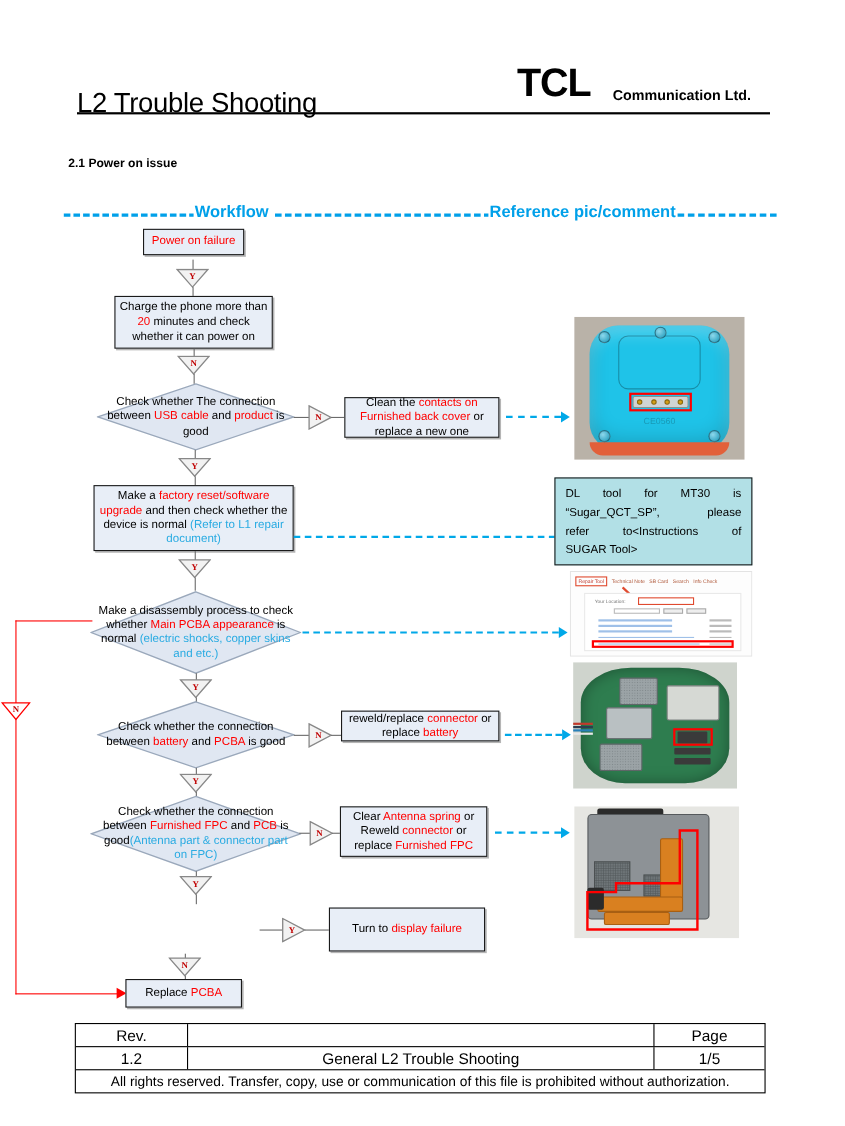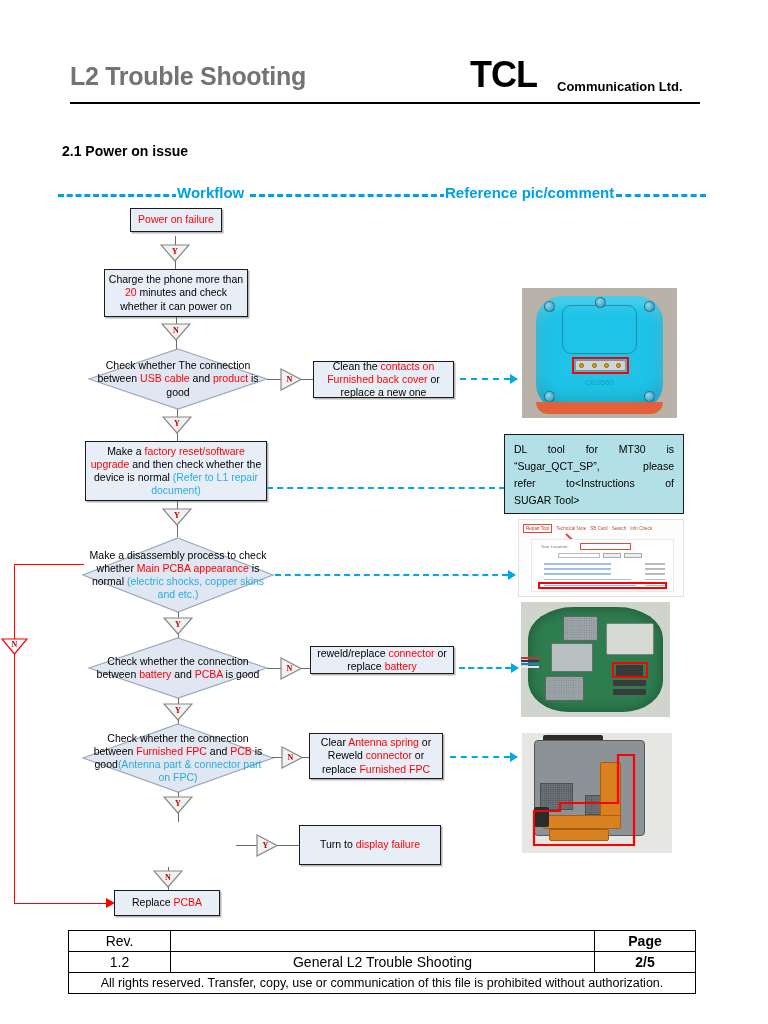--- a/index.html
+++ b/index.html
@@ -8,41 +8,41 @@
     background: #ffffff;
     font-family: "Liberation Sans", sans-serif;
     position: relative;
     overflow: hidden;
   }
   .page { position: relative; width: 768px; height: 1024px; }
 
   
   .header { position: absolute; left: 70px; top: 60px; width: 630px; height: 46px; }
   .header-title {
-    position: absolute; left: 0; top: 2px;
-    font-size: 25px; font-weight: bold; color: #737373;
+    position: absolute; left: 0; top: 20px;
+    font-size: 25px; font-weight: normal; color: #000000;
     letter-spacing: -0.3px;
   }
   .brand-tcl {
     position: absolute; left: 400px; top: -6px;
     font-size: 36px; font-weight: bold; color: #000;
     letter-spacing: -1px;
   }
   .brand-sub {
     position: absolute; left: 487px; top: 19px;
     font-size: 13px; font-weight: bold; color: #000;
   }
   .header-rule {
     position: absolute; left: 0; top: 42px; width: 630px;
     border-bottom: 2.5px solid #000;
   }
 
   .section-title {
     position: absolute; left: 62px; top: 143px;
-    font-size: 14px; font-weight: bold; color: #000;
+    font-size: 11px; font-weight: bold; color: #000;
   }
 
   
   .banner { position: absolute; left: 58px; top: 186px; width: 648px; height: 18px; }
   .banner-dash {
     position: absolute; top: 8px; height: 0;
     border-top: 3px dashed #00a0e9;
   }
   .banner-label {
     position: absolute; top: -2px;
@@ -259,21 +259,21 @@
   .footer-cell {
     border-right: 1.8px solid #000;
     text-align: center;
     font-size: 14px; color: #000;
     display: flex; align-items: center; justify-content: center;
     padding: 2px 0;
   }
   .footer-cell:last-child { border-right: none; }
   .fc-rev { width: 102px; }
   .fc-mid { flex: 1; }
-  .fc-page { width: 100px; font-weight: bold; }
+  .fc-page { width: 100px; }
   .footer-div { border-bottom: 1.8px solid #000; }
   .footer-note {
     font-size: 12.5px; text-align: center; padding: 3px 0; color: #000;
   }
 </style>
 </head>
 <body>
 
 <div class="page">
 
@@ -629,18 +629,18 @@
 
   <div class="footer">
     <div class="footer-row footer-div">
       <div class="footer-cell fc-rev">Rev.</div>
       <div class="footer-cell fc-mid" style="border-right:1.8px solid #000;"></div>
       <div class="footer-cell fc-page">Page</div>
     </div>
     <div class="footer-row footer-div">
       <div class="footer-cell fc-rev">1.2</div>
       <div class="footer-cell fc-mid" style="border-right:1.8px solid #000;">General L2 Trouble Shooting</div>
-      <div class="footer-cell fc-page">2/5</div>
+      <div class="footer-cell fc-page">1/5</div>
     </div>
     <div class="footer-note">All rights reserved. Transfer, copy, use or communication of this file is prohibited without authorization.</div>
   </div>
 
 </div>
 
 </body></html>

